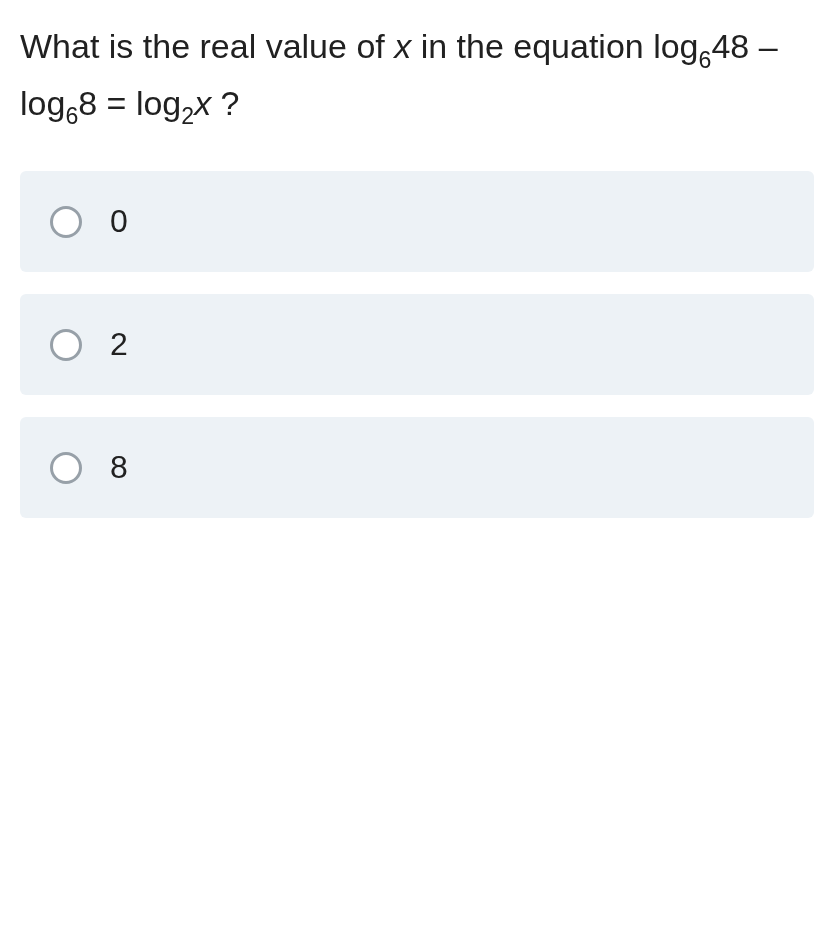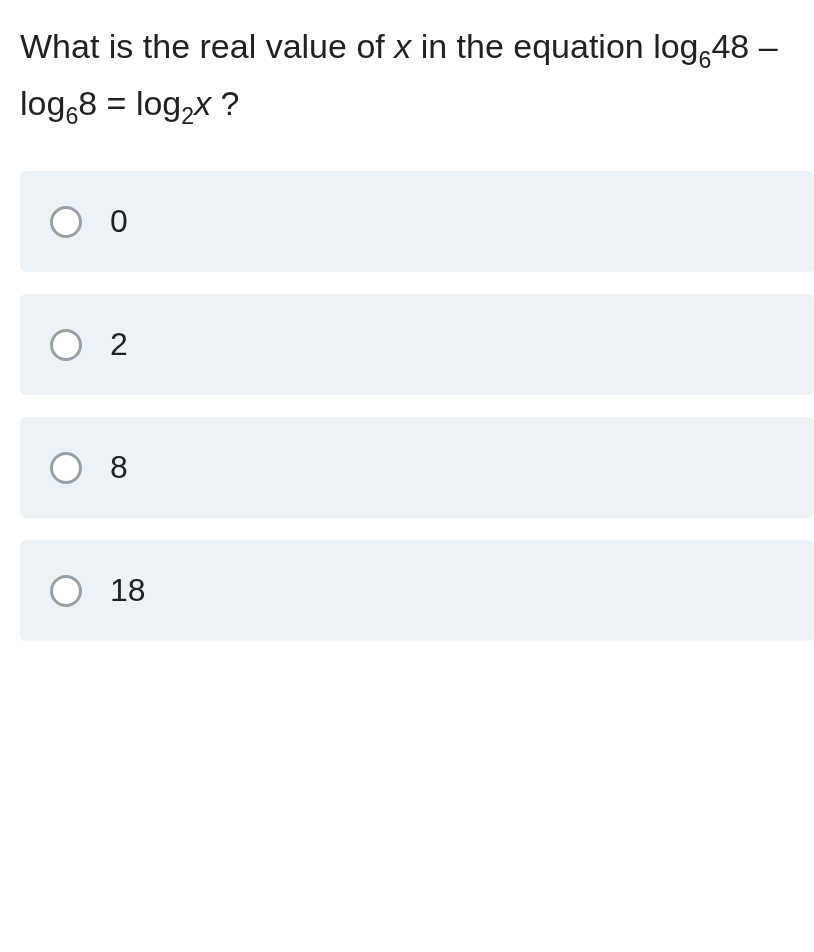--- a/index.html
+++ b/index.html
@@ -70,17 +70,13 @@
     <div class="option-label">0</div>
   </div>
   <div class="option">
     <div class="radio"></div>
     <div class="option-label">2</div>
   </div>
   <div class="option">
     <div class="radio"></div>
     <div class="option-label">8</div>
   </div>
-  <div class="option">
-    <div class="radio"></div>
-    <div class="option-label">18</div>
-  </div>
 </div>
 
 </body></html>

